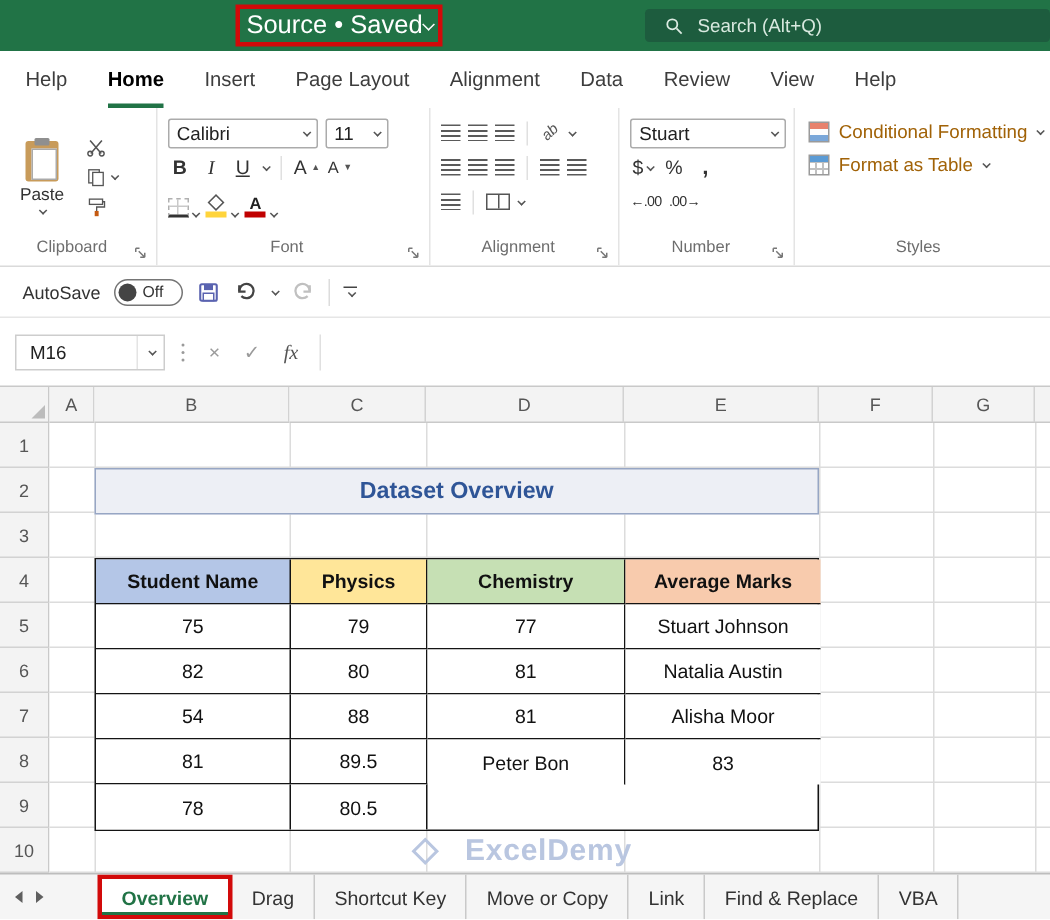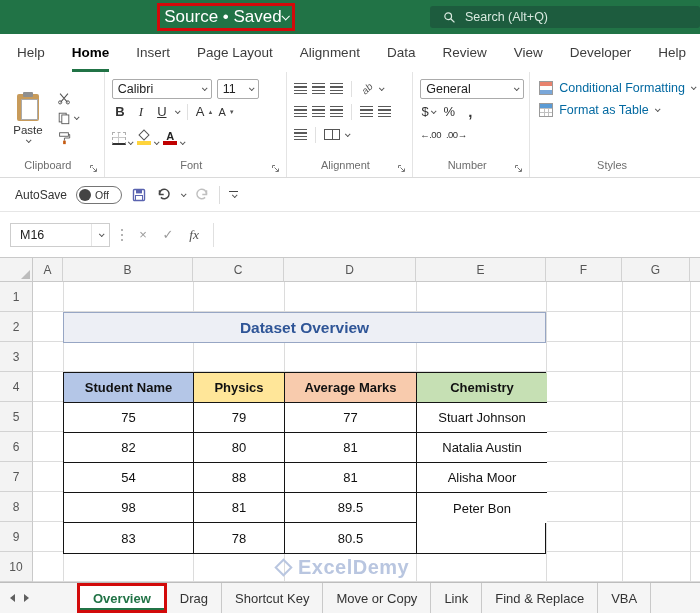--- a/index.html
+++ b/index.html
@@ -46,21 +46,21 @@
   .fill-icon,.fc-icon{display:inline-flex;flex-direction:column;align-items:center;width:15px}
   .fill-shape{width:8px;height:8px;border:1.4px solid #555;transform:rotate(45deg);margin:1px 0 2px}
   .bar{width:14px;height:4px;display:block}
   .bar.yellow{background:#ffd43b}.bar.red{background:#c00000}
   .fc-a{font-size:11px;font-weight:700;color:#222;line-height:10px}
   .orient{display:inline-block;transform:rotate(-45deg);font-size:10px;color:#555;font-style:italic;width:14px;text-align:center}
   .merge-icon{display:inline-block;width:16px;height:11px;border:1px solid #555;position:relative}
   .merge-icon::before{content:"";position:absolute;left:7px;top:0;bottom:0;width:1px;background:#555}
   .decbtn{font-size:9.5px;color:#333;letter-spacing:-.5px}
   .comma{font-weight:700;font-size:15px}
-  .style-row{display:flex;align-items:center;gap:6px;height:22px;font-size:12.5px;color:#0369a1;white-space:nowrap}
+  .style-row{display:flex;align-items:center;gap:6px;height:22px;font-size:12.5px;color:#a16207;white-space:nowrap}
   .cf-icon,.fat-icon,.cs-icon{width:14px;height:14px;border:1px solid #9a9a9a;flex:none}
   .cf-icon{background:linear-gradient(to bottom,#e8826d 0 4px,#fdfdfd 4px 8px,#7aa7d9 8px 14px)}
   .fat-icon{background:linear-gradient(#5b9bd5 0 4px,transparent 4px),repeating-linear-gradient(to bottom,transparent 0 3.6px,#c0c0c0 3.6px 4.6px),repeating-linear-gradient(to right,transparent 0 3.6px,#c0c0c0 3.6px 4.6px)}
   .cs-icon{background-image:linear-gradient(90deg,#ffd966 0 50%,#a9d08e 50% 100%),linear-gradient(90deg,#f4b183 0 50%,#9dc3e6 50% 100%);background-size:100% 50%;background-position:top,bottom;background-repeat:no-repeat}
   .clip-body{display:flex;gap:8px;height:100%}
   .paste-btn{width:42px;display:flex;flex-direction:column;align-items:center;justify-content:center;gap:3px}
   .paste-icon{position:relative;width:22px;height:27px;background:#c89b5a;border-radius:2px;display:block;flex:none}
   .paste-icon::before{content:"";position:absolute;left:6px;top:-2px;width:10px;height:5px;background:#8f8f8f;border-radius:1px}
   .paste-icon::after{content:"";position:absolute;left:4px;top:5px;width:15px;height:19px;background:#fff;border:1px solid #aaa}
   .paste-label{font-size:11.5px;color:#333}
@@ -101,30 +101,30 @@
   .gl-v{position:absolute;top:0;bottom:0;width:1px;background:#dcdcdc}
   .gl-h{position:absolute;left:0;right:0;height:1px;background:#dcdcdc}
   .banner{position:absolute;left:30px;top:30px;width:483px;height:31px;background:var(--banner-bg,#edeff5);border:1px solid #97a6c4;color:var(--banner-text,#2f5597);font-weight:700;font-size:15.5px;display:flex;align-items:center;justify-content:center;z-index:2}
   .dataset-table{position:absolute;left:30px;top:90px;width:483px;display:grid;grid-template-columns:130px 91px 132px 130px;grid-auto-rows:30px;border:1px solid #141414;z-index:2;background:#fff}
   .tc{border-right:1px solid #141414;border-bottom:1px solid #141414;display:flex;align-items:center;justify-content:center;font-size:13px;color:#111;background:#fff}
   .tc:nth-child(4n){border-right:none}
   .tc:nth-last-child(-n+4){border-bottom:none}
   .th{font-weight:700}
   .hc0{background:var(--hdr-student,#b4c6e7)}.hc1{background:var(--hdr-physics,#ffe699)}
   .hc2{background:var(--hdr-chemistry,#c6e0b4)}.hc3{background:var(--hdr-average,#f8cbad)}
-  .watermark{position:absolute;left:244px;top:274px;display:flex;align-items:center;gap:8px;color:var(--watermark,#b9c6e0);font-size:20px;font-weight:700;z-index:1;letter-spacing:.5px}
+  .watermark{position:absolute;left:244px;top:274px;display:flex;align-items:center;gap:20px;color:var(--watermark,#b9c6e0);font-size:20px;font-weight:700;z-index:1;letter-spacing:.5px}
   .wm-cube{width:13px;height:13px;border:2.5px solid currentColor;transform:rotate(45deg);flex:none}
 
   
   .sheet-bar{height:31px;display:flex;align-items:stretch;background:#f5f5f5;border-top:1px solid #bdbdbd;font-size:13px;color:#333;overflow:hidden}
   .nav{display:flex;align-items:center;gap:9px;padding:0 10px}
   .tri{width:0;height:0;border-top:4px solid transparent;border-bottom:4px solid transparent}
   .tri-l{border-right:5px solid #5f5f5f}
   .tri-r{border-left:5px solid #5f5f5f}
-  .redbox-tab{display:flex;align-items:stretch;border:3px solid var(--red,#d20a0a);margin-left:38px}
+  .redbox-tab{display:flex;align-items:stretch;border:3px solid var(--red,#d20a0a);margin-left:26px}
   .stab{display:flex;align-items:center;padding:0 13px;border-right:1px solid #c9c9c9;white-space:nowrap}
   .stab.active{background:#fff;color:var(--green,#217346);font-weight:700;box-shadow:inset 0 -2px 0 var(--green,#217346);border-right:none}
 </style>
 </head>
 <body>
 
 <div class="app">
 
   <header class="title-bar">
     <div class="title-annotation">
@@ -142,21 +142,20 @@
 
   <nav class="menu-row">
     <span class="mtab">Help</span>
     <span class="mtab active">Home</span>
     <span class="mtab">Insert</span>
     <span class="mtab">Page Layout</span>
     <span class="mtab">Alignment</span>
     <span class="mtab">Data</span>
     <span class="mtab">Review</span>
     <span class="mtab">View</span>
-    <span class="mtab">Developer</span>
     <span class="mtab">Help</span>
   </nav>
 
   <section class="ribbon">
 
     <div class="group g-clip">
       <div class="group-body clip-body">
         <div class="paste-btn">
           <span class="paste-icon"></span>
           <span class="paste-label">Paste</span>
@@ -265,21 +264,21 @@
       </div>
       <div class="group-label"><span>Alignment</span><svg class="launcher" viewBox="0 0 9 9">
             <path d="M1.5 1.5 H4 M1.5 1.5 V4 M7.5 7.5 H4.5 M7.5 7.5 V4.5 M3.5 3.5 L7 7" stroke="#777" fill="none" stroke-width="1"></path>
           </svg></div>
     </div>
 
     <div class="group g-number">
       <div class="group-body">
         <div class="r">
           <span class="combo num">
-              <span>General</span>
+              <span>Stuart</span>
               <span class="chev chev-xs"></span>
             </span>
         </div>
         <div class="r">
           <span class="btn">
               <span>$</span>
               <span class="chev chev-xs"></span>
             </span>
           <span class="btn">%</span>
           <span class="btn comma">,</span>
@@ -407,39 +406,38 @@
       <div class="watermark">
         <span class="wm-cube"></span>
         <span>ExcelDemy</span>
       </div>
 
       <div class="banner">Dataset Overview</div>
 
       <div class="dataset-table">
         <div class="tc th hc0">Student Name</div>
         <div class="tc th hc1">Physics</div>
+        <div class="tc th hc2">Chemistry</div>
         <div class="tc th hc3">Average Marks</div>
-        <div class="tc th hc2">Chemistry</div>
 
         <div class="tc">75</div>
         <div class="tc">79</div>
         <div class="tc">77</div>
 
         <div class="tc">Stuart Johnson</div>
         <div class="tc">82</div>
         <div class="tc">80</div>
         <div class="tc">81</div>
 
         <div class="tc">Natalia Austin</div>
         <div class="tc">54</div>
         <div class="tc">88</div>
         <div class="tc">81</div>
 
         <div class="tc">Alisha Moor</div>
-        <div class="tc">98</div>
         <div class="tc">81</div>
         <div class="tc">89.5</div>
 
         <div class="tc">Peter Bon</div>
         <div class="tc">83</div>
         <div class="tc">78</div>
         <div class="tc">80.5</div>
       </div>
     </div>
   </div>

